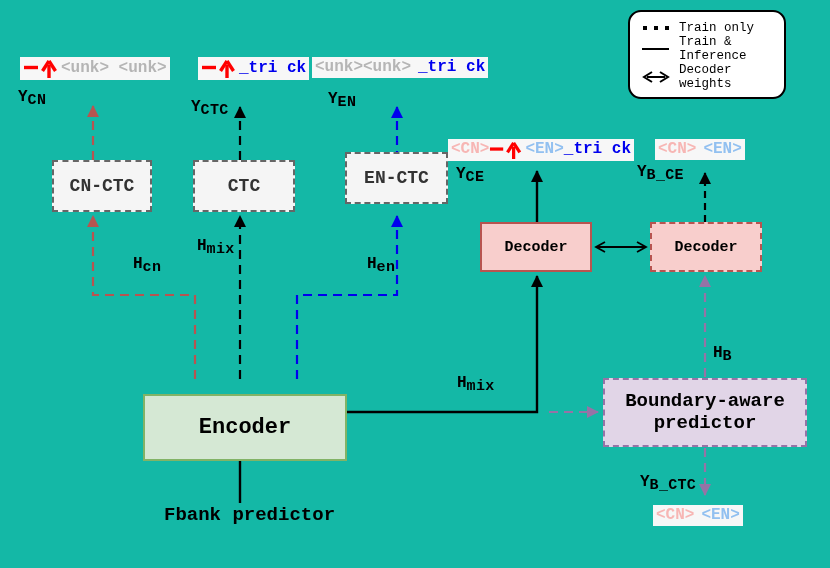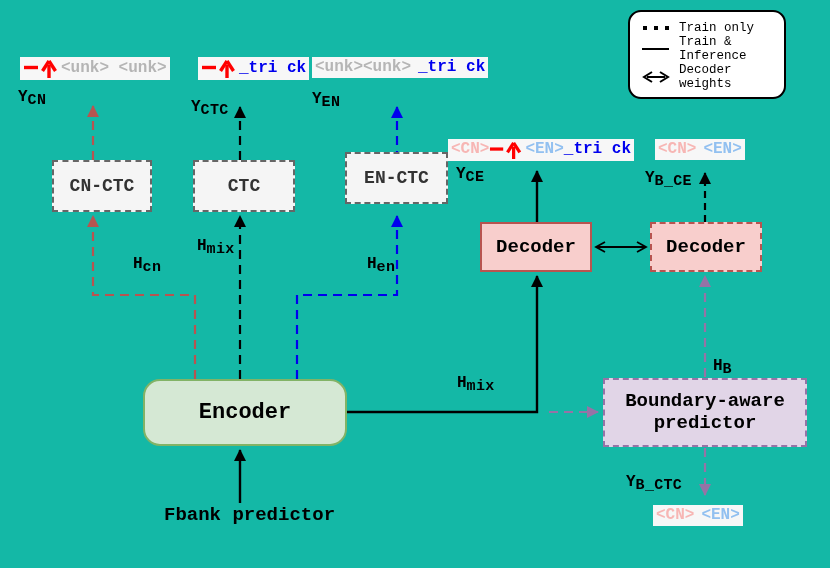--- a/index.html
+++ b/index.html
@@ -7,21 +7,21 @@
     position:relative;width:830px;height:568px;background:#14b8a6;
     font-family:Liberation Mono, monospace;overflow:hidden;
   }
   
   .box{
     position:absolute;display:flex;align-items:center;justify-content:center;
     box-sizing:border-box;font-weight:bold;color:#000;text-align:center;
   }
   .ctcbox{background:#f5f5f5;border:2px dashed #666666;color:#333;font-size:18px;}
   .encoder{background:#d5e8d4;border:2px solid #82b366;font-size:22px;}
-  .decoder{background:#f8cecc;border:2px solid #b85450;font-size:19px;}
+  .decoder{background:#f8cecc;border:2px solid #b85450;font-size:15px;}
   .decoder.dashed{border-style:dashed;border-width:2.5px;}
   .predictor{background:#e1d5e7;border:2.5px dashed #9673a6;font-size:19px;flex-direction:column;line-height:1.12;}
   
   .legend{
     position:absolute;left:628px;top:10px;width:158px;height:89px;
     border:2.5px solid #000;border-radius:13px;box-sizing:border-box;
     display:flex;flex-direction:column;justify-content:space-between;
     padding:9px 10px;background:#fff;
   }
   .legend-row{display:flex;align-items:center;gap:7px;font-size:12.5px;color:#000;}
@@ -123,21 +123,21 @@
 
   <div class="box ctcbox" style="left:52px;top:160px;width:100px;height:52px;">
     <span>CN-CTC</span>
   </div>
   <div class="box ctcbox" style="left:193px;top:160px;width:102px;height:52px;">
     <span>CTC</span>
   </div>
   <div class="box ctcbox" style="left:345px;top:152px;width:103px;height:52px;align-items:center;">
     <span>EN-CTC</span>
   </div>
-  <div class="box encoder" style="left:143px;top:379px;width:204px;height:67px;border-radius:17px;">
+  <div class="box encoder" style="left:143px;top:394px;width:204px;height:67px;">
     <span>Encoder</span>
   </div>
   <div class="box decoder" style="left:480px;top:222px;width:112px;height:50px;">
     <span>Decoder</span>
   </div>
   <div class="box decoder dashed" style="left:650px;top:222px;width:112px;height:50px;">
     <span>Decoder</span>
   </div>
   <div class="box predictor" style="left:603px;top:378px;width:204px;height:69px;">
     <div>Boundary-aware</div>
@@ -202,43 +202,43 @@
     <span class="tok pink">&lt;CN&gt;</span>
     <span class="tok lblue gapl">&lt;EN&gt;</span>
   </div>
 
   <div class="mlabel" style="left:18px;top:88px;">
     <span>Y</span><sub>CN</sub>
   </div>
   <div class="mlabel" style="left:191px;top:90px;margin-top:8px;">
     <span>Y</span><sub>CTC</sub>
   </div>
-  <div class="mlabel" style="left:312px;top:90px;">
+  <div class="mlabel" style="left:328px;top:90px;">
     <span>Y</span><sub>EN</sub>
   </div>
   <div class="mlabel" style="left:456px;top:165px;">
     <span>Y</span><sub>CE</sub>
   </div>
-  <div class="mlabel" style="left:637px;top:169px;margin-left:8px;">
+  <div class="mlabel" style="left:637px;top:163px;">
     <span>Y</span><sub>B_CE</sub>
   </div>
-  <div class="mlabel" style="left:626px;top:473px;">
+  <div class="mlabel" style="left:640px;top:473px;">
     <span>Y</span><sub>B_CTC</sub>
   </div>
   <div class="mlabel" style="left:133px;top:255px;">
     <span>H</span><sub>cn</sub>
   </div>
   <div class="mlabel" style="left:197px;top:237px;">
     <span>H</span><sub>mix</sub>
   </div>
   <div class="mlabel" style="left:367px;top:255px;">
     <span>H</span><sub>en</sub>
   </div>
   <div class="mlabel" style="left:457px;top:374px;">
     <span>H</span><sub>mix</sub>
   </div>
-  <div class="mlabel" style="left:713px;top:357px;text-align:right;">
+  <div class="mlabel" style="left:713px;top:344px;text-align:right;">
     <span>H</span><sub>B</sub>
   </div>
 
   <div class="caption" style="left:164px;top:504px;">Fbank predictor</div>
 
 </div>
 
 </body></html>

